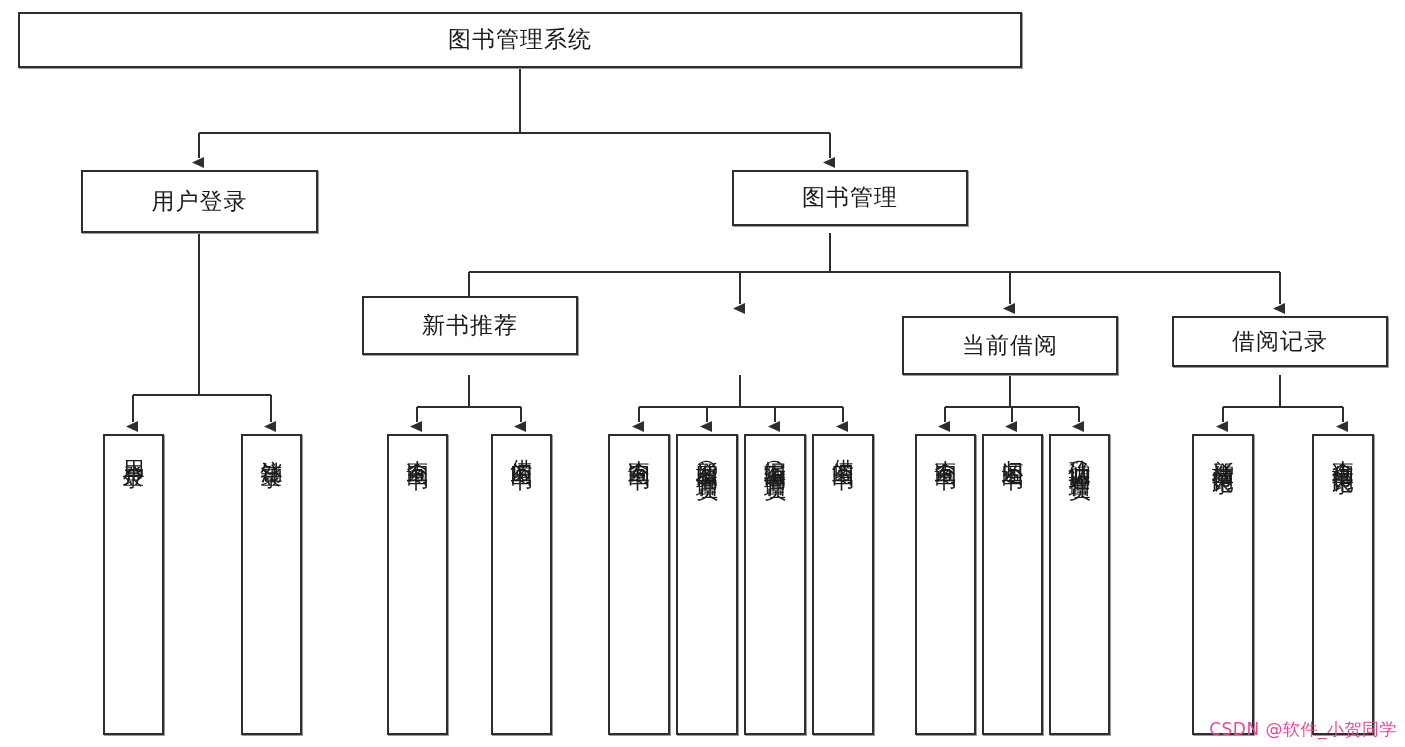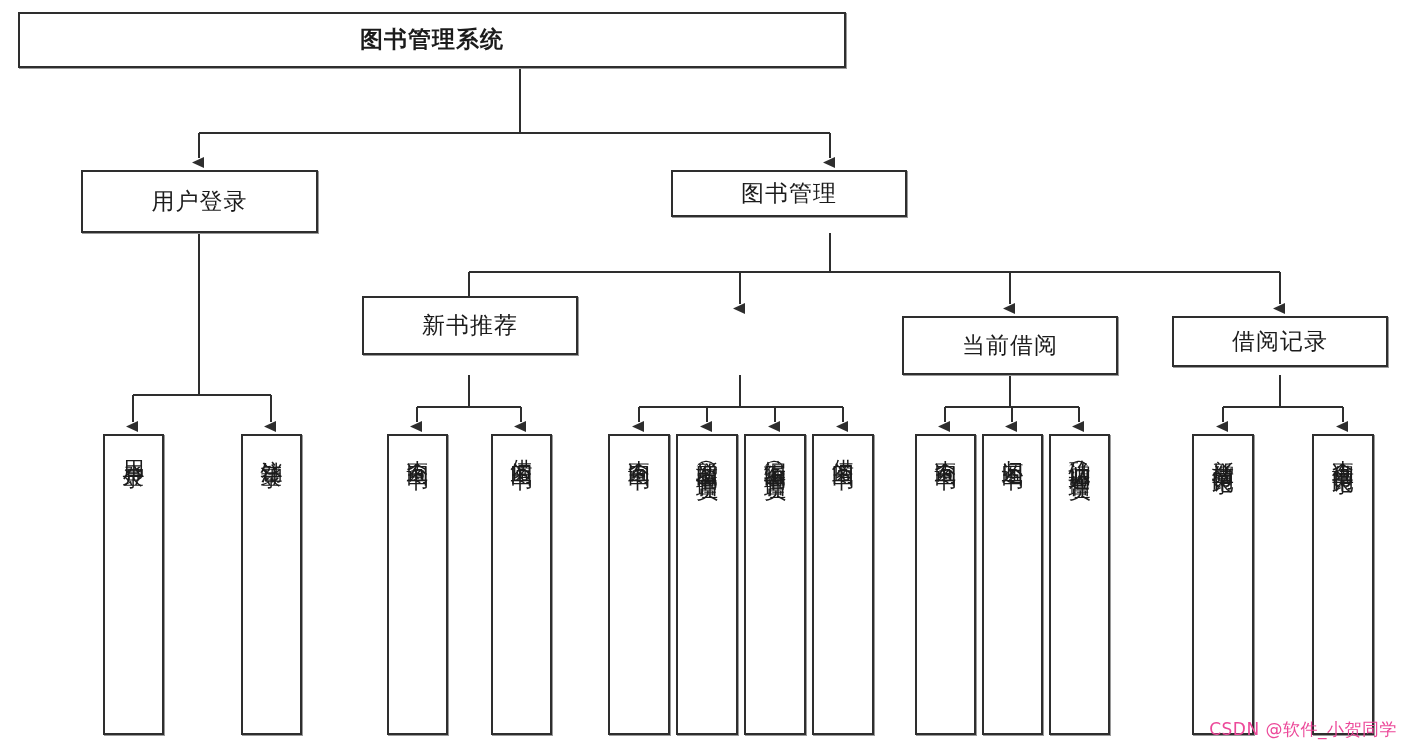--- a/index.html
+++ b/index.html
@@ -124,28 +124,28 @@
       <line x1="1012" y1="407" x2="1012" y2="422" marker-end="url(#arrowhead)"></line>
       <line x1="1079" y1="407" x2="1079" y2="422" marker-end="url(#arrowhead)"></line>
 
       <line x1="1280" y1="375" x2="1280" y2="407"></line>
       <line x1="1223" y1="407" x2="1343" y2="407"></line>
       <line x1="1223" y1="407" x2="1223" y2="422" marker-end="url(#arrowhead)"></line>
       <line x1="1343" y1="407" x2="1343" y2="422" marker-end="url(#arrowhead)"></line>
     </g>
   </svg>
 
-  <div class="node root horiz" style="left:18px; top:12px; width:828px; height:56px;font-weight:bold;">
+  <div class="node root horiz" style="left:18px; top:12px; width:1004px; height:56px;">
     <span class="label">图书管理系统</span>
   </div>
 
   <div class="node horiz" style="left:81px; top:170px; width:237px; height:63px;">
     <span class="label">用户登录</span>
   </div>
-  <div class="node horiz" style="left:671px; top:170px; width:236px; height:47px;">
+  <div class="node horiz" style="left:732px; top:170px; width:236px; height:56px;">
     <span class="label">图书管理</span>
   </div>
 
   <div class="node horiz" style="left:362px; top:296px; width:216px; height:59px;">
     <span class="label">新书推荐</span>
   </div>
   <div class="node horiz" style="left:902px; top:316px; width:216px; height:59px;text-align:center;">
     <span class="label">当前借阅</span>
   </div>
   <div class="node horiz" style="left:1172px; top:316px; width:216px; height:51px;">

